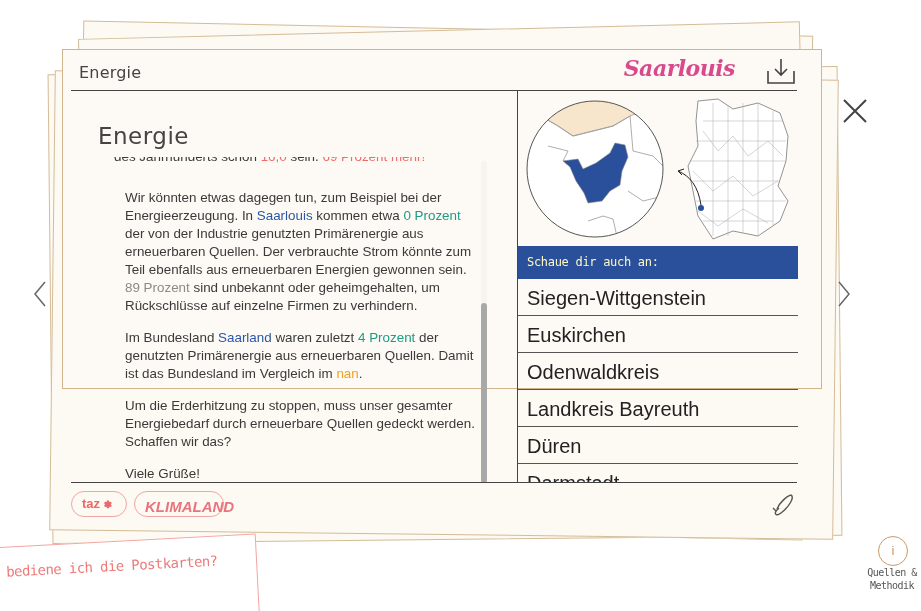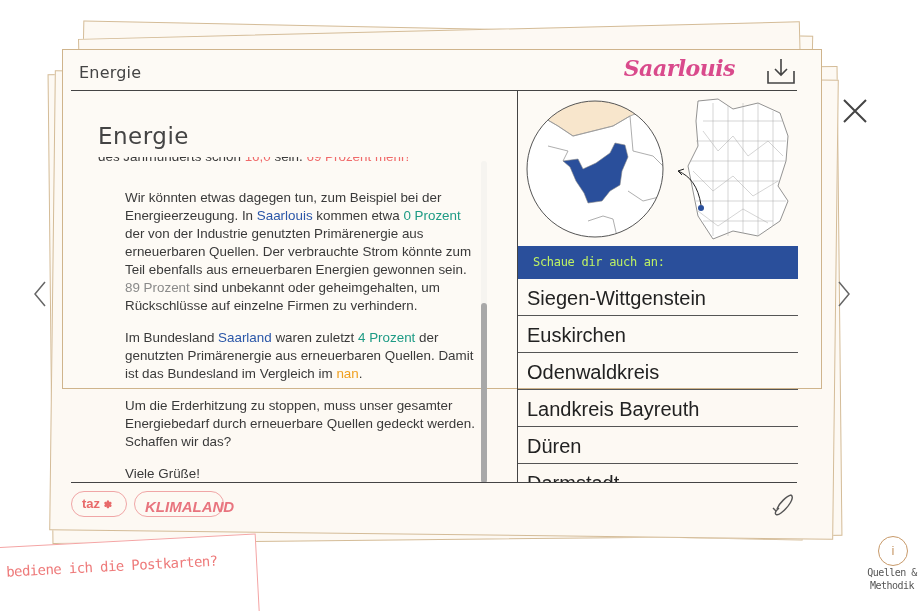--- a/index.html
+++ b/index.html
@@ -23,34 +23,34 @@
              letter-spacing: -0.5px; }
     .download-btn { position: absolute; right: 0; top: 6px; width: 32px; height: 30px; cursor: pointer; }
 
     .left-pane { position: absolute; left: 8px; top: 41px; width: 447px; height: 391px;
                  border-right: 1.5px solid #444; overflow: hidden; }
     .text-title { position: absolute; left: 27px; top: 32px; font-family: "DejaVu Sans", sans-serif;
                   font-size: 23px; color: #444; letter-spacing: 0.5px; }
     .text-scroll { position: absolute; left: 27px; top: 66px; width: 380px; height: 325px; overflow: hidden;
                    font-size: 13.4px; line-height: 18px; color: #3a3a3a; }
     .text-scroll .clip-line { height: 9px; overflow: hidden; position: relative; margin-bottom: 23px; }
-    .text-scroll .clip-line span.inner { position: absolute; top: -9px; left: 0; white-space: nowrap; }
+    .text-scroll .clip-line span.inner { position: absolute; top: -9px; left: 16px; white-space: nowrap; }
     .text-scroll p { margin-bottom: 14px; margin-left: 27px; }
     .hl-red { color: #f06a6a; }
     .hl-blue { color: #2a56a8; }
     .hl-teal { color: #1e9b85; }
     .hl-grey { color: #8a8a8a; }
     .hl-orange { color: #f0a020; }
     .text-track { position: absolute; left: 410px; top: 70px; width: 6px; height: 325px; background: #f6f4f0; border-radius: 3px; }
     .text-thumb { position: absolute; left: 410px; top: 212px; width: 6px; height: 180px; background: #a8a8a8; border-radius: 3px; }
 
     .right-pane { position: absolute; left: 455px; top: 41px; width: 280px; height: 391px; overflow: hidden; }
     .map-area { position: absolute; left: 0; top: 0; width: 300px; height: 155px; }
     .related-header { position: absolute; left: 0; top: 155px; width: 290px; height: 33px; background: #2a4f9b;
-                      color: #bef264; font-family: "DejaVu Sans Mono", monospace; font-size: 12px; padding: 9px 15px; letter-spacing: -0.3px; }
+                      color: #fef9c3; font-family: "DejaVu Sans Mono", monospace; font-size: 12px; padding: 9px 9px; letter-spacing: -0.3px; }
     .related-list { position: absolute; left: 0; top: 188px; width: 290px; }
     .related-item { height: 37px; border-bottom: 1px solid #555; padding: 8px 9px; font-size: 20px; color: #222; cursor: pointer; }
 
     .card-footer { position: absolute; left: 8px; right: 24px; top: 432px; height: 44px; border-top: 1.5px solid #444; }
     .pill { position: absolute; top: 8px; height: 26px; border: 1.5px solid #f0a6a6; border-radius: 13px;
             font-weight: bold; color: #e86a6a; font-size: 13px; padding: 4px 10px; cursor: pointer; }
     .pill-taz { left: 0; width: 56px; }
     .pill-klima { left: 63px; width: 90px; font-style: italic; font-size: 15px; padding-top: 6px; color: #e8747e; }
     .flip-btn { position: absolute; right: 0; top: 8px; width: 28px; height: 28px; cursor: pointer; }
 

